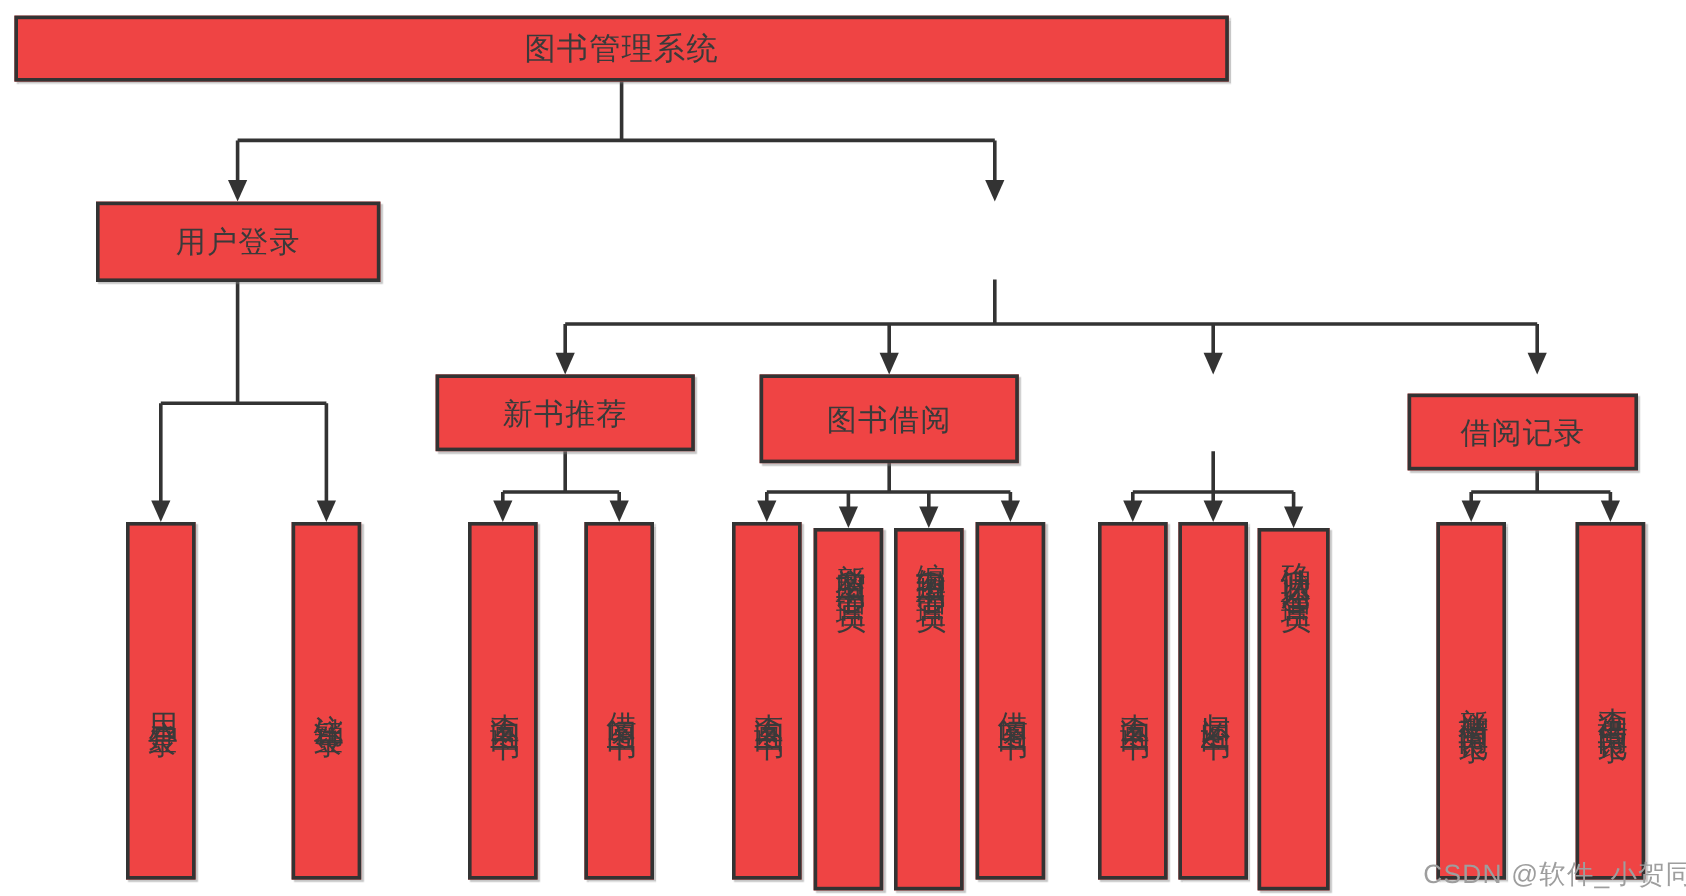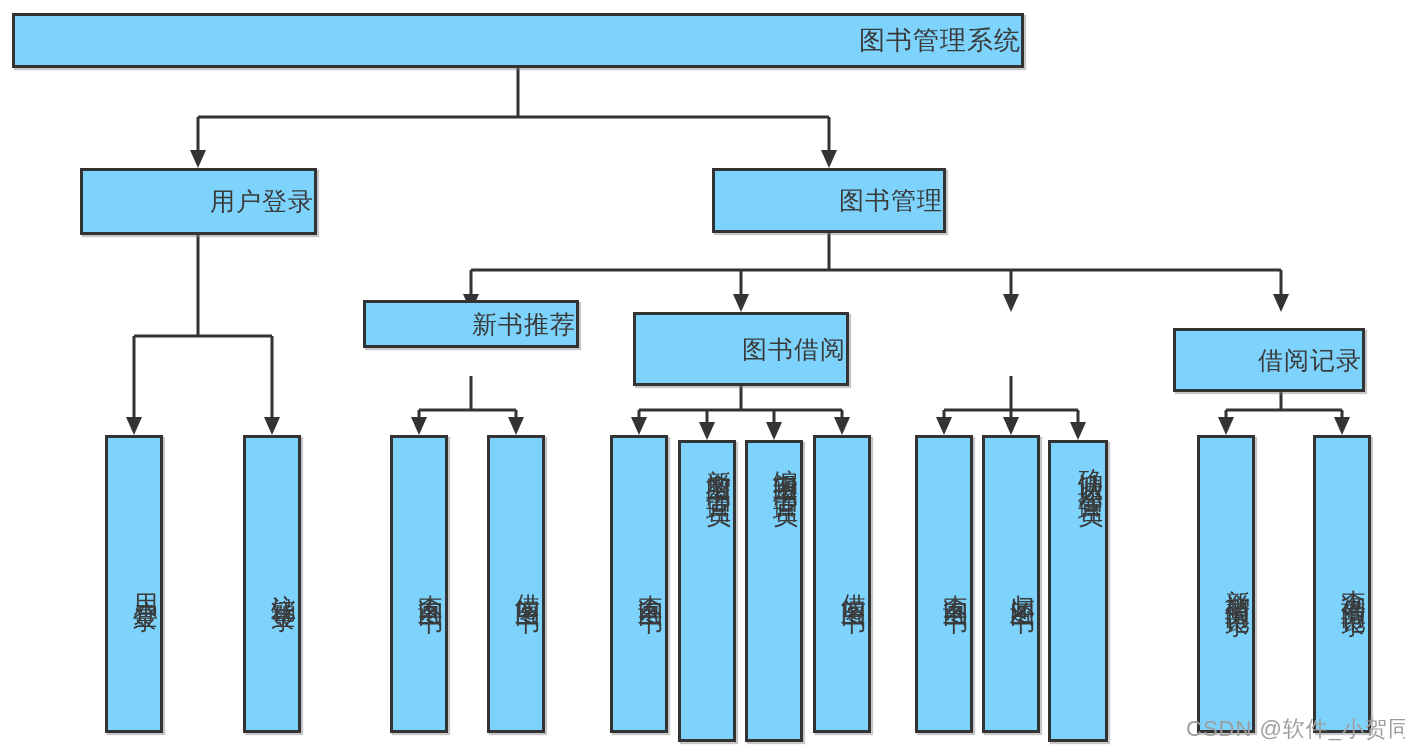--- a/index.html
+++ b/index.html
@@ -14,25 +14,26 @@
   #connectors {
     position: absolute;
     left: 0; top: 0;
     width: 1405px; height: 747px;
     pointer-events: none;
   }
   .box {
     position: absolute;
     box-sizing: border-box;
     border: 3px solid #333333;
-    background: #7dd3fc;
+    background: #ef4444;
     display: flex;
     align-items: center;
-    justify-content: flex-end;
+    justify-content: center;
     box-shadow: 2px 2px 1px rgba(130,130,130,0.45);
+    font-family: Liberation Serif, serif;
   }
   .h-label {
     font-size: 25px;
     color: #3a3a3a;
     letter-spacing: 1px;
     white-space: nowrap;
   }
   .title-label { font-size: 26px; }
   .v-label {
     writing-mode: vertical-rl;
@@ -97,25 +98,22 @@
     </g>
   </svg>
 
   <div class="box" style="left:12px; top:13px; width:1012px; height:55px">
     <span class="h-label title-label">图书管理系统</span>
   </div>
 
   <div class="box" style="left:80px; top:168px; width:237px; height:67px">
     <span class="h-label">用户登录</span>
   </div>
-  <div class="box" style="left:712px; top:168px; width:234px; height:65px">
-    <span class="h-label">图书管理</span>
-  </div>
 
-  <div class="box" style="left:363px; top:300px; width:216px; height:48px">
+  <div class="box" style="left:363px; top:312px; width:216px; height:64px">
     <span class="h-label">新书推荐</span>
   </div>
   <div class="box" style="left:633px; top:312px; width:216px; height:74px">
     <span class="h-label">图书借阅</span>
   </div>
   <div class="box" style="left:1173px; top:328px; width:192px; height:64px">
     <span class="h-label">借阅记录</span>
   </div>
 
   <div class="box" style="left:105px; top:435px; width:58px; height:298px">

